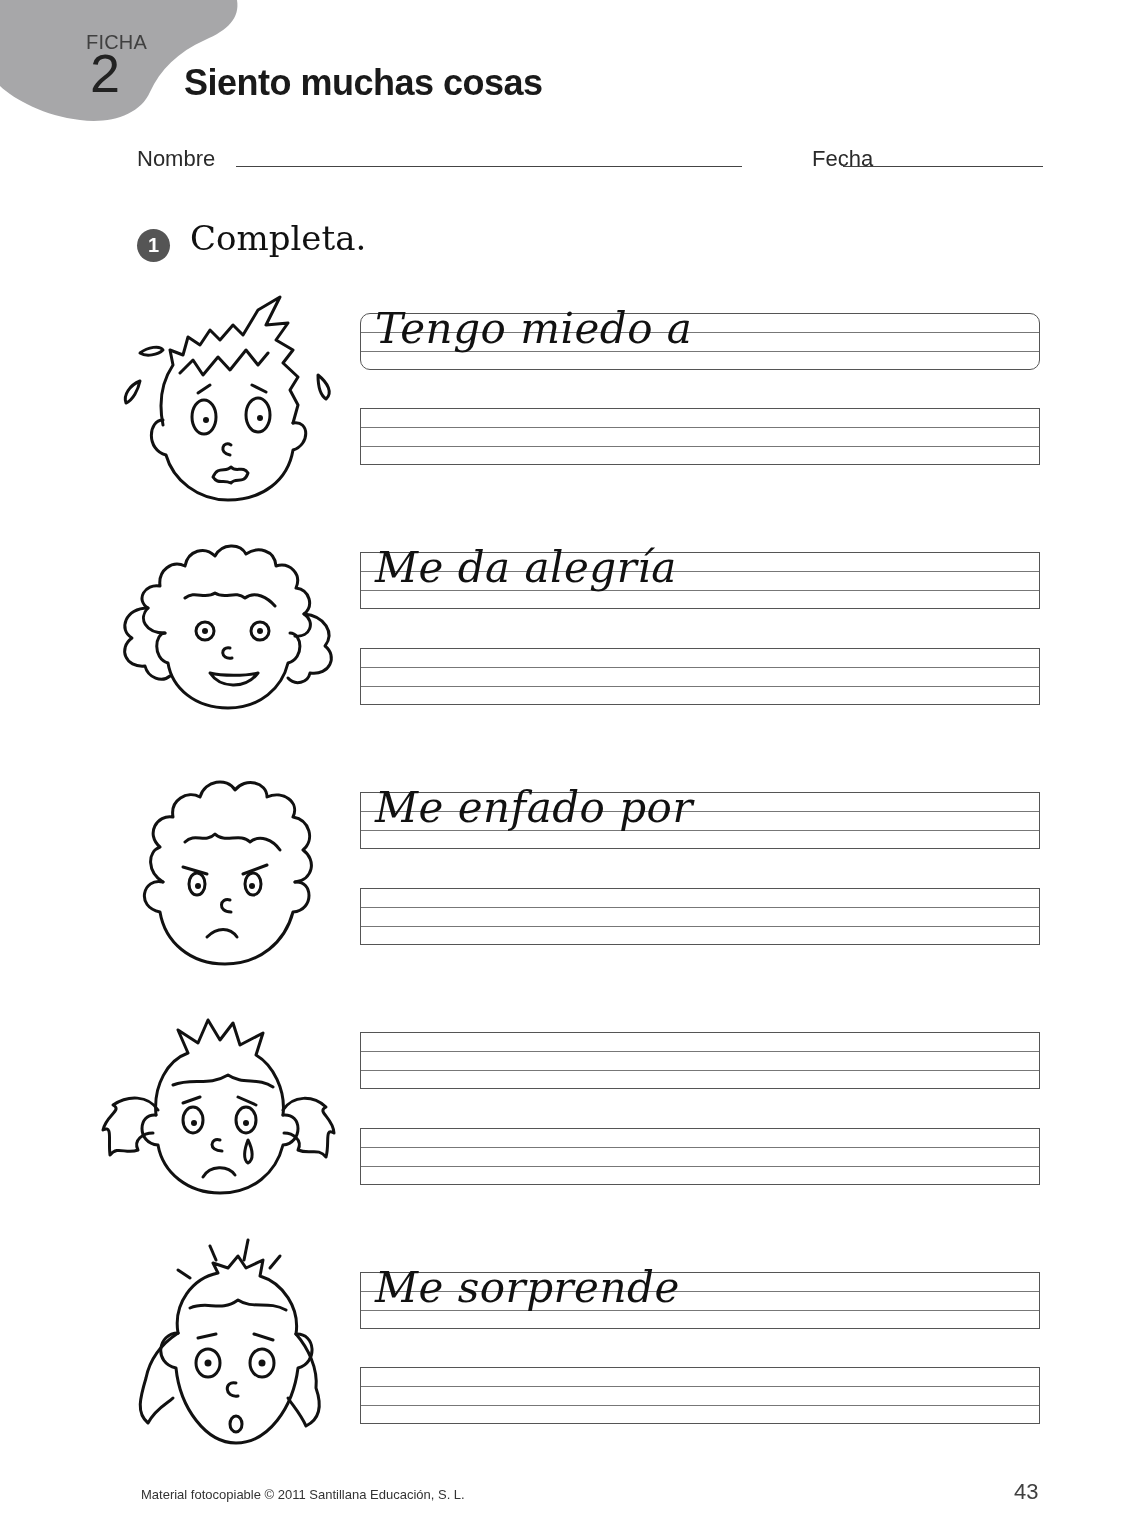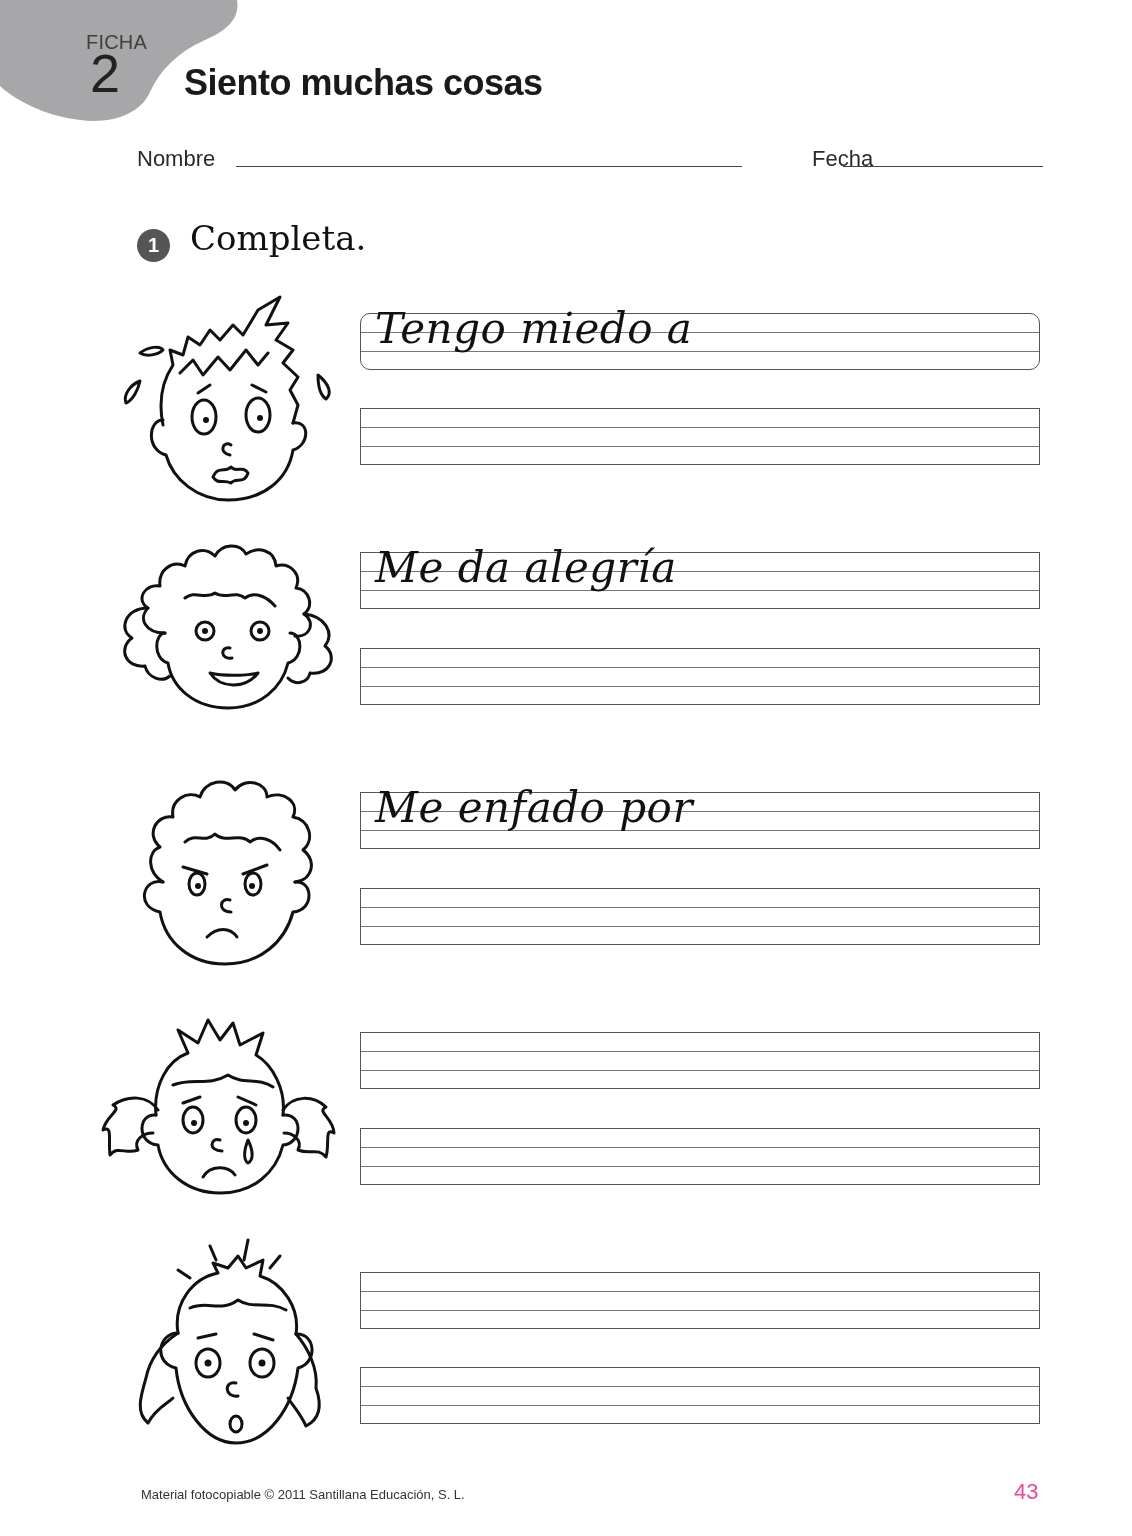--- a/index.html
+++ b/index.html
@@ -12,21 +12,21 @@
   .field-line { position:absolute; top:166px; height:0; border-top:1.5px solid #444; }
   .ex-num { position:absolute; left:137px; top:229px; width:33px; height:33px; border-radius:50%; background:#555; color:#fff; font-weight:bold; font-size:20px; text-align:center; line-height:33px; }
   .ex-label { position:absolute; left:190px; top:218px; font-family:"DejaVu Serif", serif; font-size:34px; color:#111; }
   .box { position:absolute; left:360px; width:680px; height:57px; box-sizing:border-box; border:1.5px solid #555; }
   .box .rule { position:absolute; left:0; right:0; height:0; border-top:1.5px solid #777; }
   .box .r1 { top:18px; }
   .box .r2 { top:37px; }
   .prompt { position:absolute; left:14px; top:-6px; font-family:"DejaVu Serif", serif; font-style:italic; font-size:42px; line-height:1; color:#111; white-space:nowrap; letter-spacing:0.5px; }
   .face { position:absolute; }
   .footer { position:absolute; left:141px; top:1487px; font-size:13px; color:#333; }
-  .page-num { position:absolute; left:1014px; top:1479px; font-size:22px; color:#ec4899; }
+  .page-num { position:absolute; left:1014px; top:1479px; font-size:22px; color:#404040; }
 </style>
 </head>
 <body>
 
 <svg class="blob" width="240" height="125" viewBox="0 0 240 125">
   <path d="M0,0 L237,0 C240,18 228,30 205,40 C178,52 160,70 150,92 C140,115 110,124 80,120 C45,116 15,100 0,86 Z" fill="#a7a7a9"></path>
 </svg>
 <div class="ficha-label">FICHA</div>
 <div class="ficha-num">2</div>
 <div class="title">Siento muchas cosas</div>
@@ -161,20 +161,21 @@
     <path d="M126,96 L145,102"></path>
     <path d="M108,145 C96,142 96,160 110,158"></path>
     <ellipse cx="108" cy="186" rx="6" ry="8"></ellipse>
   </g>
   <circle cx="80" cy="125" r="3.5" fill="#111"></circle>
   <circle cx="134" cy="125" r="3.5" fill="#111"></circle>
 </svg>
 <div class="box" style="top:1272px;">
   <div class="rule r1"></div>
   <div class="rule r2"></div>
+  <span class="prompt">Me sorprende</span>
 </div>
 <div class="box" style="top:1367px;">
   <div class="rule r1"></div>
   <div class="rule r2"></div>
 </div>
 
 <div class="footer">Material fotocopiable © 2011 Santillana Educación, S. L.</div>
 <div class="page-num">43</div>
 
 </body></html>

